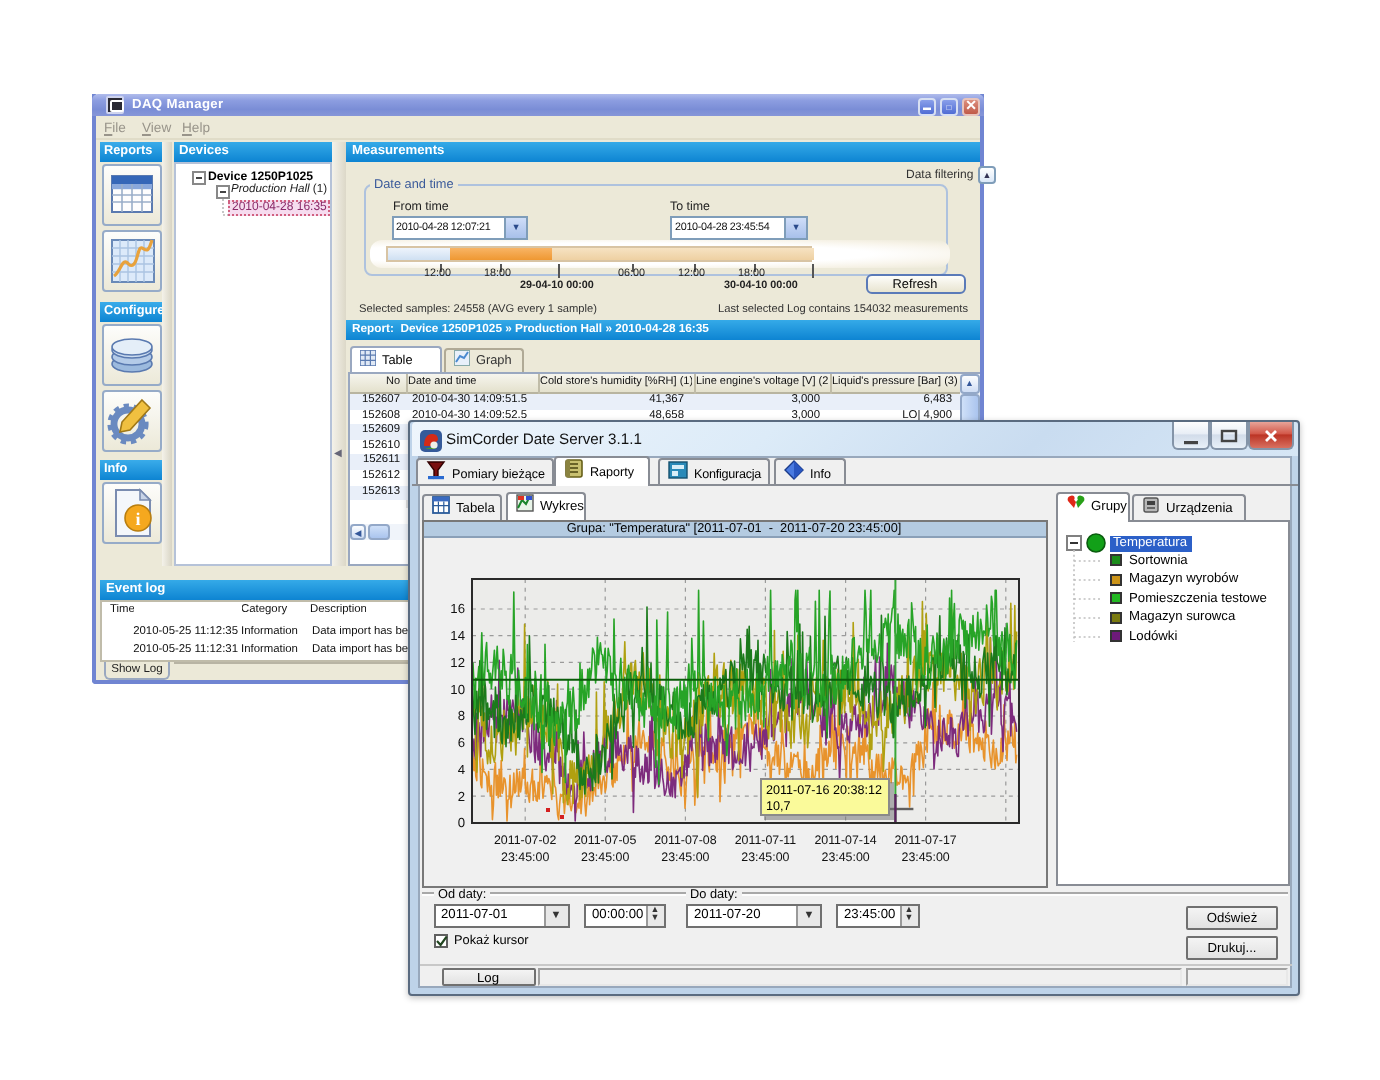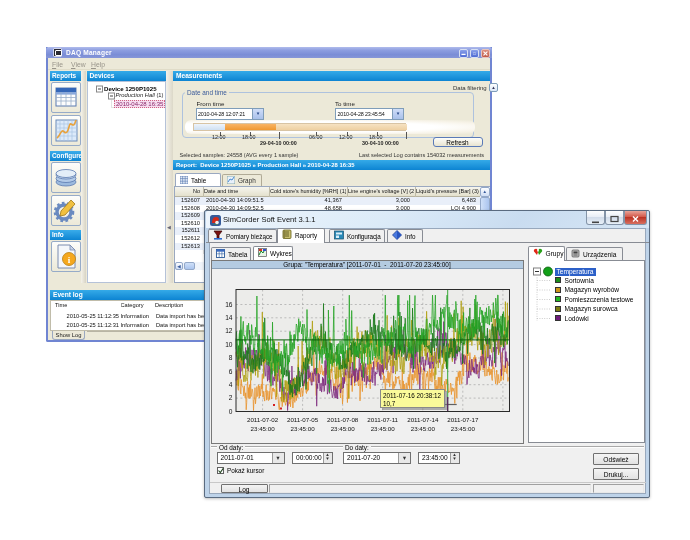--- a/index.html
+++ b/index.html
@@ -299,21 +299,21 @@
 
 <div id="w2" class="abs">
  <div class="tbar"></div>
 
  <svg class="abs" style="left:5px;top:4px;" width="11" height="11">
       <rect width="11" height="11" rx="2.5" fill="#355a9a"></rect>
       <path d="M2 8c0-3 1-6 4-6 2 0 3 1 3 3L6 8z" fill="#d42a18"></path>
       <path d="M2.5 9.5c2-1 4-1 6 0z" fill="#4a9a28"></path>
       <circle cx="7" cy="7.5" r="1.8" fill="#f0f0e8"></circle>
     </svg>
- <div class="abs" style="left:18px;top:3.5px;font-size:7.6px;color:#111;">SimCorder Soft Event 3.1.1</div>
+ <div class="abs" style="left:18px;top:3.5px;font-size:7.6px;color:#111;">SimCorder Date Server 3.1.1</div>
 
  <div class="w7b" style="left:381px;width:19px;"><svg width="17" height="12">
         <rect x="5" y="8.5" width="7" height="1.6" fill="#444"></rect>
       </svg></div>
  <div class="w7b" style="left:400px;width:19px;"><svg width="17" height="12">
         <rect x="5" y="3.5" width="7" height="5" fill="none" stroke="#444" stroke-width="1.2"></rect>
       </svg></div>
  <div class="w7b cls" style="left:419px;width:23px;"><svg width="21" height="12">
         <path d="M8 3.5l5 5M13 3.5l-5 5" stroke="#fff" stroke-width="1.4"></path>
       </svg></div>

